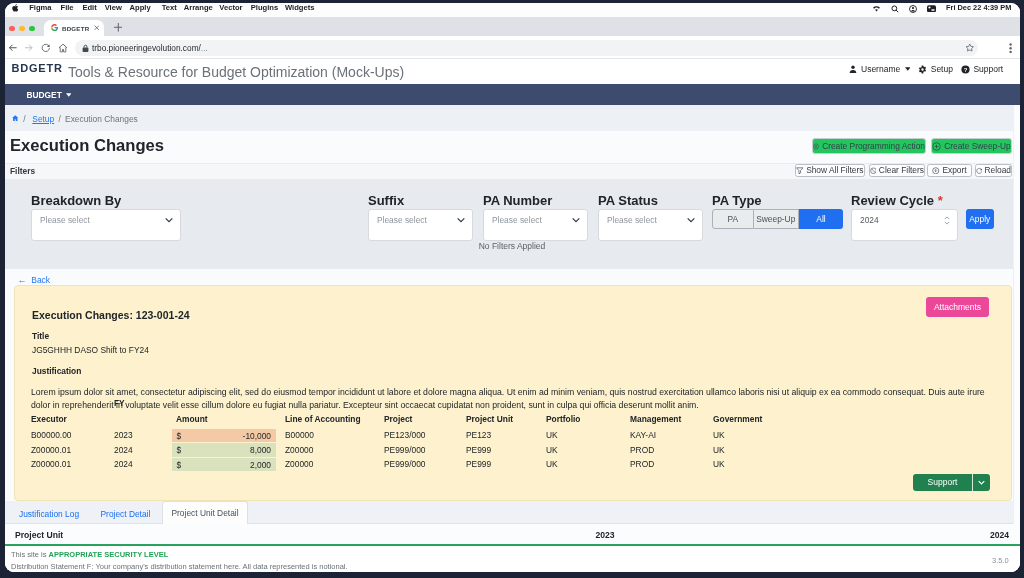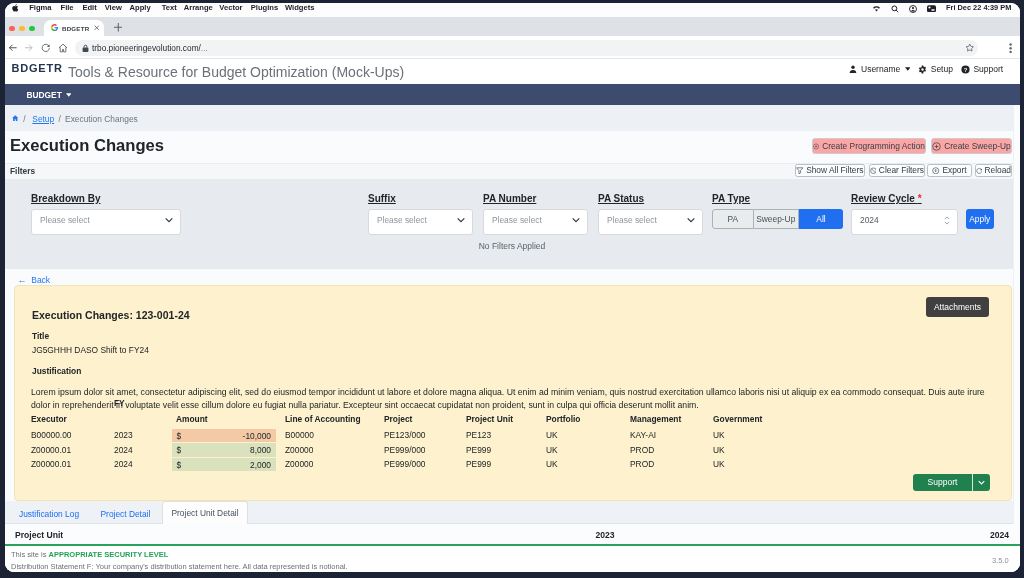--- a/index.html
+++ b/index.html
@@ -32,46 +32,46 @@
 
 .navbar { position:absolute; left:0; top:84px; width:1024px; height:21px; background:#3d4b6e; }
 
 
 .breadcrumb { position:absolute; left:0; top:105px; width:1024px; height:26px; background:#edf0f4; font-size:8.4px; color:#6c757d; }
 .link { color:#2277f4; text-decoration:underline; }
 
 
 .pagearea { position:absolute; left:0; top:131px; width:1024px; height:447px; background:#fafbfd; }
 .h2 { position:absolute; left:10px; top:138px; font-size:16.6px; font-weight:bold; color:#212529; line-height:1; }
-.btn-o { position:absolute; top:138px; height:16px; border:1px solid #c9ccd1; border-radius:3px; background:#fca5a5; color:#36404a; font-size:8.4px; display:flex; align-items:center; justify-content:center; gap:3px; white-space:nowrap; }
+.btn-o { position:absolute; top:138px; height:16px; border:1px solid #c9ccd1; border-radius:3px; background:#22c55e; color:#36404a; font-size:8.4px; display:flex; align-items:center; justify-content:center; gap:3px; white-space:nowrap; }
 
 
 .filtersbar { position:absolute; left:0; top:162.5px; width:1024px; height:16px; background:#f5f7f9; border-top:1px solid #eaecef; }
 .filters-label { position:absolute; left:10px; top:166px; font-size:8.4px; font-weight:bold; color:#343a40; }
 .fbtn { position:absolute; top:163.5px; height:13.5px; border:1px solid #b9bfc6; border-radius:2.5px; background:#fcfdfe; color:#343a40; font-size:8.4px; display:flex; align-items:center; justify-content:center; gap:2.5px; white-space:nowrap; }
 
 
 .filterarea { position:absolute; left:0; top:178.5px; width:1024px; height:90px; background:#e7eaee; }
-.flabel { position:absolute; top:193px; font-size:10px; font-weight:bold; color:#212529;text-decoration:underline; }
-.fsel { position:absolute; top:209px; height:26px; background:#fff; border:1px solid #d7dadd; border-radius:3px; font-size:8.4px; color:#8d959d; }
+.flabel { position:absolute; top:193px; font-size:13px; font-weight:bold; color:#212529; }
+.fsel { position:absolute; top:209px; height:32px; background:#fff; border:1px solid #d7dadd; border-radius:3px; font-size:8.4px; color:#8d959d; }
 .fsel .ph { position:absolute; left:8px; top:5px; }
 .fsel svg { position:absolute; right:7px; top:7px; }
 .seg { position:absolute; left:712px; top:209px; width:131px; height:19.5px; display:flex; font-size:8.4px; }
 .seg div { height:100%; display:flex; align-items:center; justify-content:center; }
 .seg .off { background:#e9eced; border:1px solid #aab1b8; color:#495057; }
 .seg .on { background:#1f6ff0; color:#fff; }
 .nofil { position:absolute; left:0; top:241px; width:1024px; text-align:center; font-size:8.5px; color:#5a6268; }
 
 
 .backrow { position:absolute; left:17.5px; top:275px; font-size:8.5px; color:#2277f4; }
 
 
 .card { position:absolute; left:14px; top:285px; width:997.5px; height:215.5px; background:#fdf2cd; border:1px solid #f2e3b6; border-radius:4px; }
 .card .t1 { position:absolute; left:17px; top:23px; font-size:10.5px; font-weight:bold; color:#212529; }
-.battach { position:absolute; right:21.5px; top:11px; width:63px; height:20px; background:#404040; color:#fff; border-radius:3px; font-size:8.5px; display:flex; align-items:center; justify-content:center; }
+.battach { position:absolute; right:21.5px; top:11px; width:63px; height:20px; background:#ec4899; color:#fff; border-radius:3px; font-size:8.5px; display:flex; align-items:center; justify-content:center; }
 .lbl { font-size:8.4px; font-weight:bold; color:#212529; position:absolute; left:17px; }
 .val { font-size:8.4px; color:#212529; position:absolute; left:17px; }
 .para { position:absolute; left:31px; top:385.5px; font-size:8.7px; line-height:13px; color:#212529; white-space:nowrap; }
 .ct span { position:absolute; font-size:8.4px; color:#212529; white-space:nowrap; }
 .ct .hd { font-weight:bold; }
 .amt { position:absolute; left:172px; width:104px; height:13.5px; font-size:8.4px; color:#212529; }
 .amt .d { position:absolute; left:4.5px; top:2px; }
 .amt .v { position:absolute; right:5px; top:2px; }
 .appr { position:absolute; left:913px; top:474px; height:16.5px; display:flex; border-radius:3px; overflow:hidden; }
 .appr .m { background:#20814f; color:#fff; font-size:8.5px; display:flex; align-items:center; justify-content:center; width:60px; border-right:1px solid #d8e9df; }

